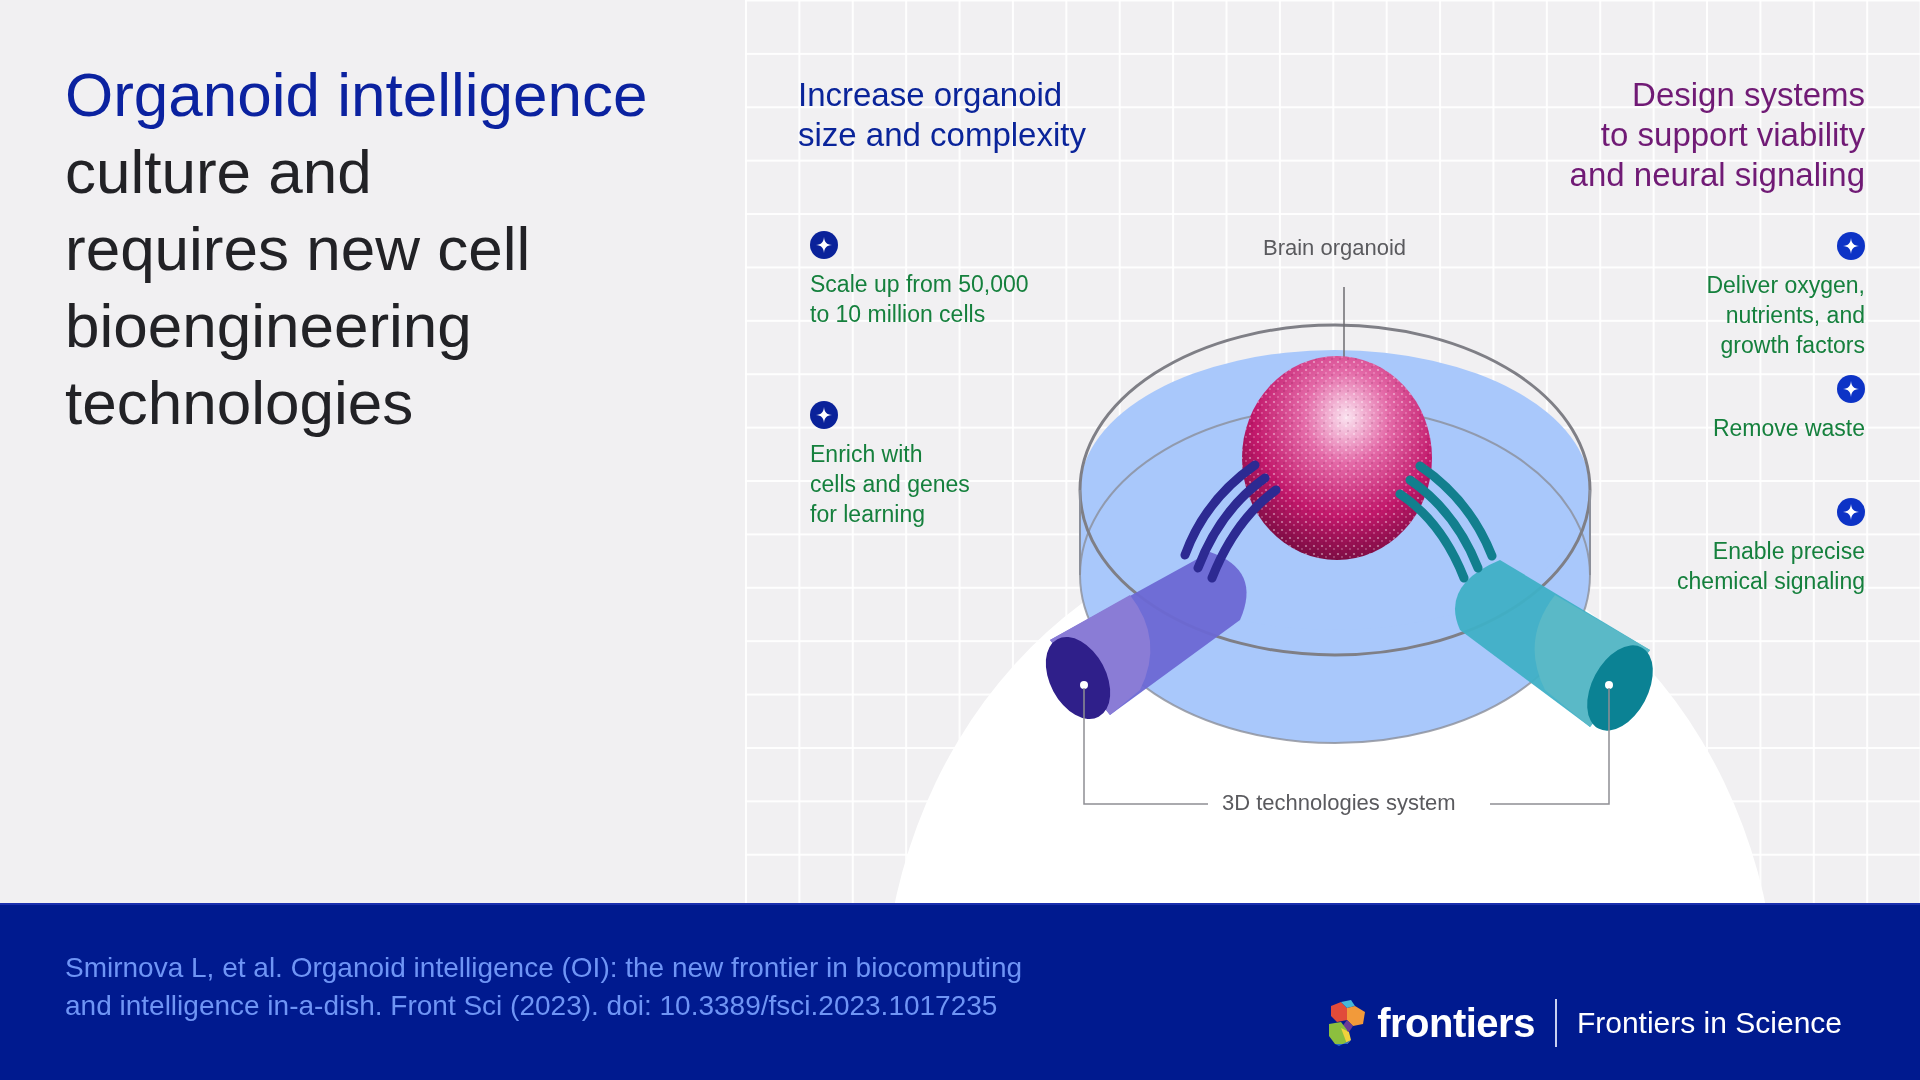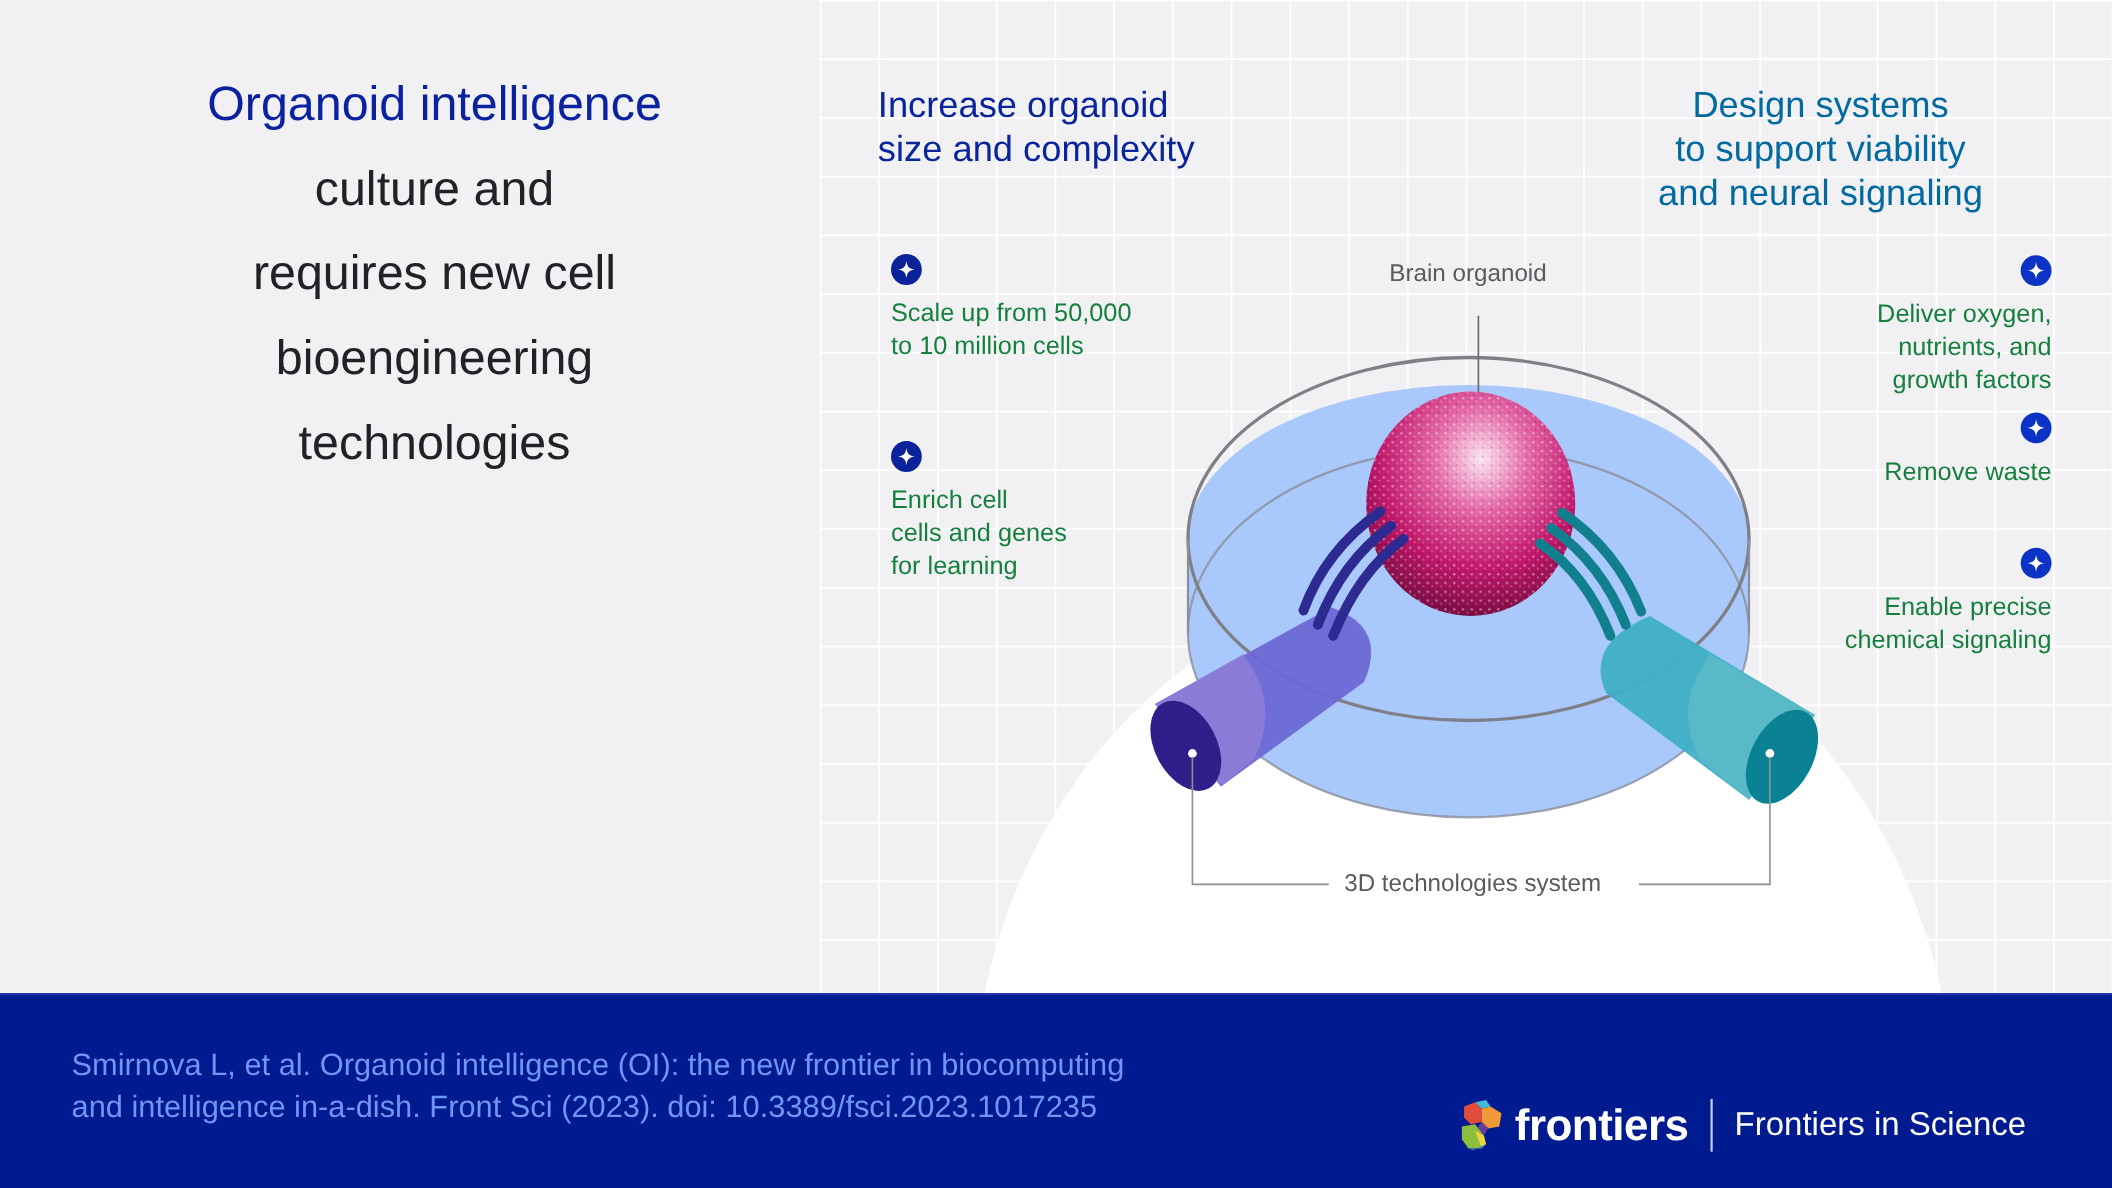--- a/index.html
+++ b/index.html
@@ -16,30 +16,29 @@
       linear-gradient(to bottom, rgba(255,255,255,0.95) 2px, transparent 2px);
     background-size: 53.4px 53.4px;
     background-position: 0 0, 0 -0.5px;
   }
   .dome {
     position: absolute; left: 883px; top: 520px; width: 894px; height: 800px;
     background: #ffffff; border-radius: 50% 50% 0 0 / 62% 62% 0 0;
   }
   .main-title {
     position: absolute; left: 65px; top: 56px; width: 660px;
-    font-size: 44px; line-height: 77px; color: #222226; font-weight: normal;
+    font-size: 62px; line-height: 77px; color: #222226; font-weight: normal;
     margin: 0;
-    text-align: center;
   }
   .main-title .accent { color: #0b22a0; display: block; }
   .col-heading {
     position: absolute; font-size: 33px; line-height: 40px; font-weight: normal; margin: 0;
   }
   .col-heading.left { left: 798px; top: 75px; color: #0a249a; }
-  .col-heading.right { right: 55px; top: 75px; color: #0369a1; text-align: center; width: 420px; }
+  .col-heading.right { right: 55px; top: 75px; color: #701a75; text-align: right; width: 420px; }
   .point { position: absolute; font-size: 23px; line-height: 30px; color: #15803d; margin-left: 12px; }
   .point .bullet {
     display: block; width: 28px; height: 28px; border-radius: 50%;
     background: #0a229a; margin-bottom: 10px; position: relative;
   }
   .point.right .bullet { background: #0d33c6; margin-left: auto; }
   .point.right { text-align: right; right: 55px; }
   .point .bullet svg { position: absolute; left: 6px; top: 6px; }
   .label-gray { position: absolute; font-size: 22px; color: #5a5a5e; }
   svg.illus { position: absolute; left: 0; top: 0; }
@@ -84,21 +83,21 @@
   <span style="display:block">Scale up from 50,000</span>
   <span style="display:block">to 10 million cells</span>
 </div>
 
 <div class="point" style="left:798px; top:401px;">
   <span class="bullet">
     <svg width="16" height="16" viewBox="0 0 16 16">
         <path d="M8 0 C8.6 5.5 10.5 7.4 16 8 C10.5 8.6 8.6 10.5 8 16 C7.4 10.5 5.5 8.6 0 8 C5.5 7.4 7.4 5.5 8 0Z" fill="#fff"></path>
       </svg>
   </span>
-  <span style="display:block">Enrich cell</span>
+  <span style="display:block">Enrich with</span>
   <span style="display:block">cells and genes</span>
   <span style="display:block">for learning</span>
 </div>
 
 <h2 class="col-heading right">
   <span style="display:block">Design systems</span>
   <span style="display:block">to support viability</span>
   <span style="display:block">and neural signaling</span>
 </h2>
 

